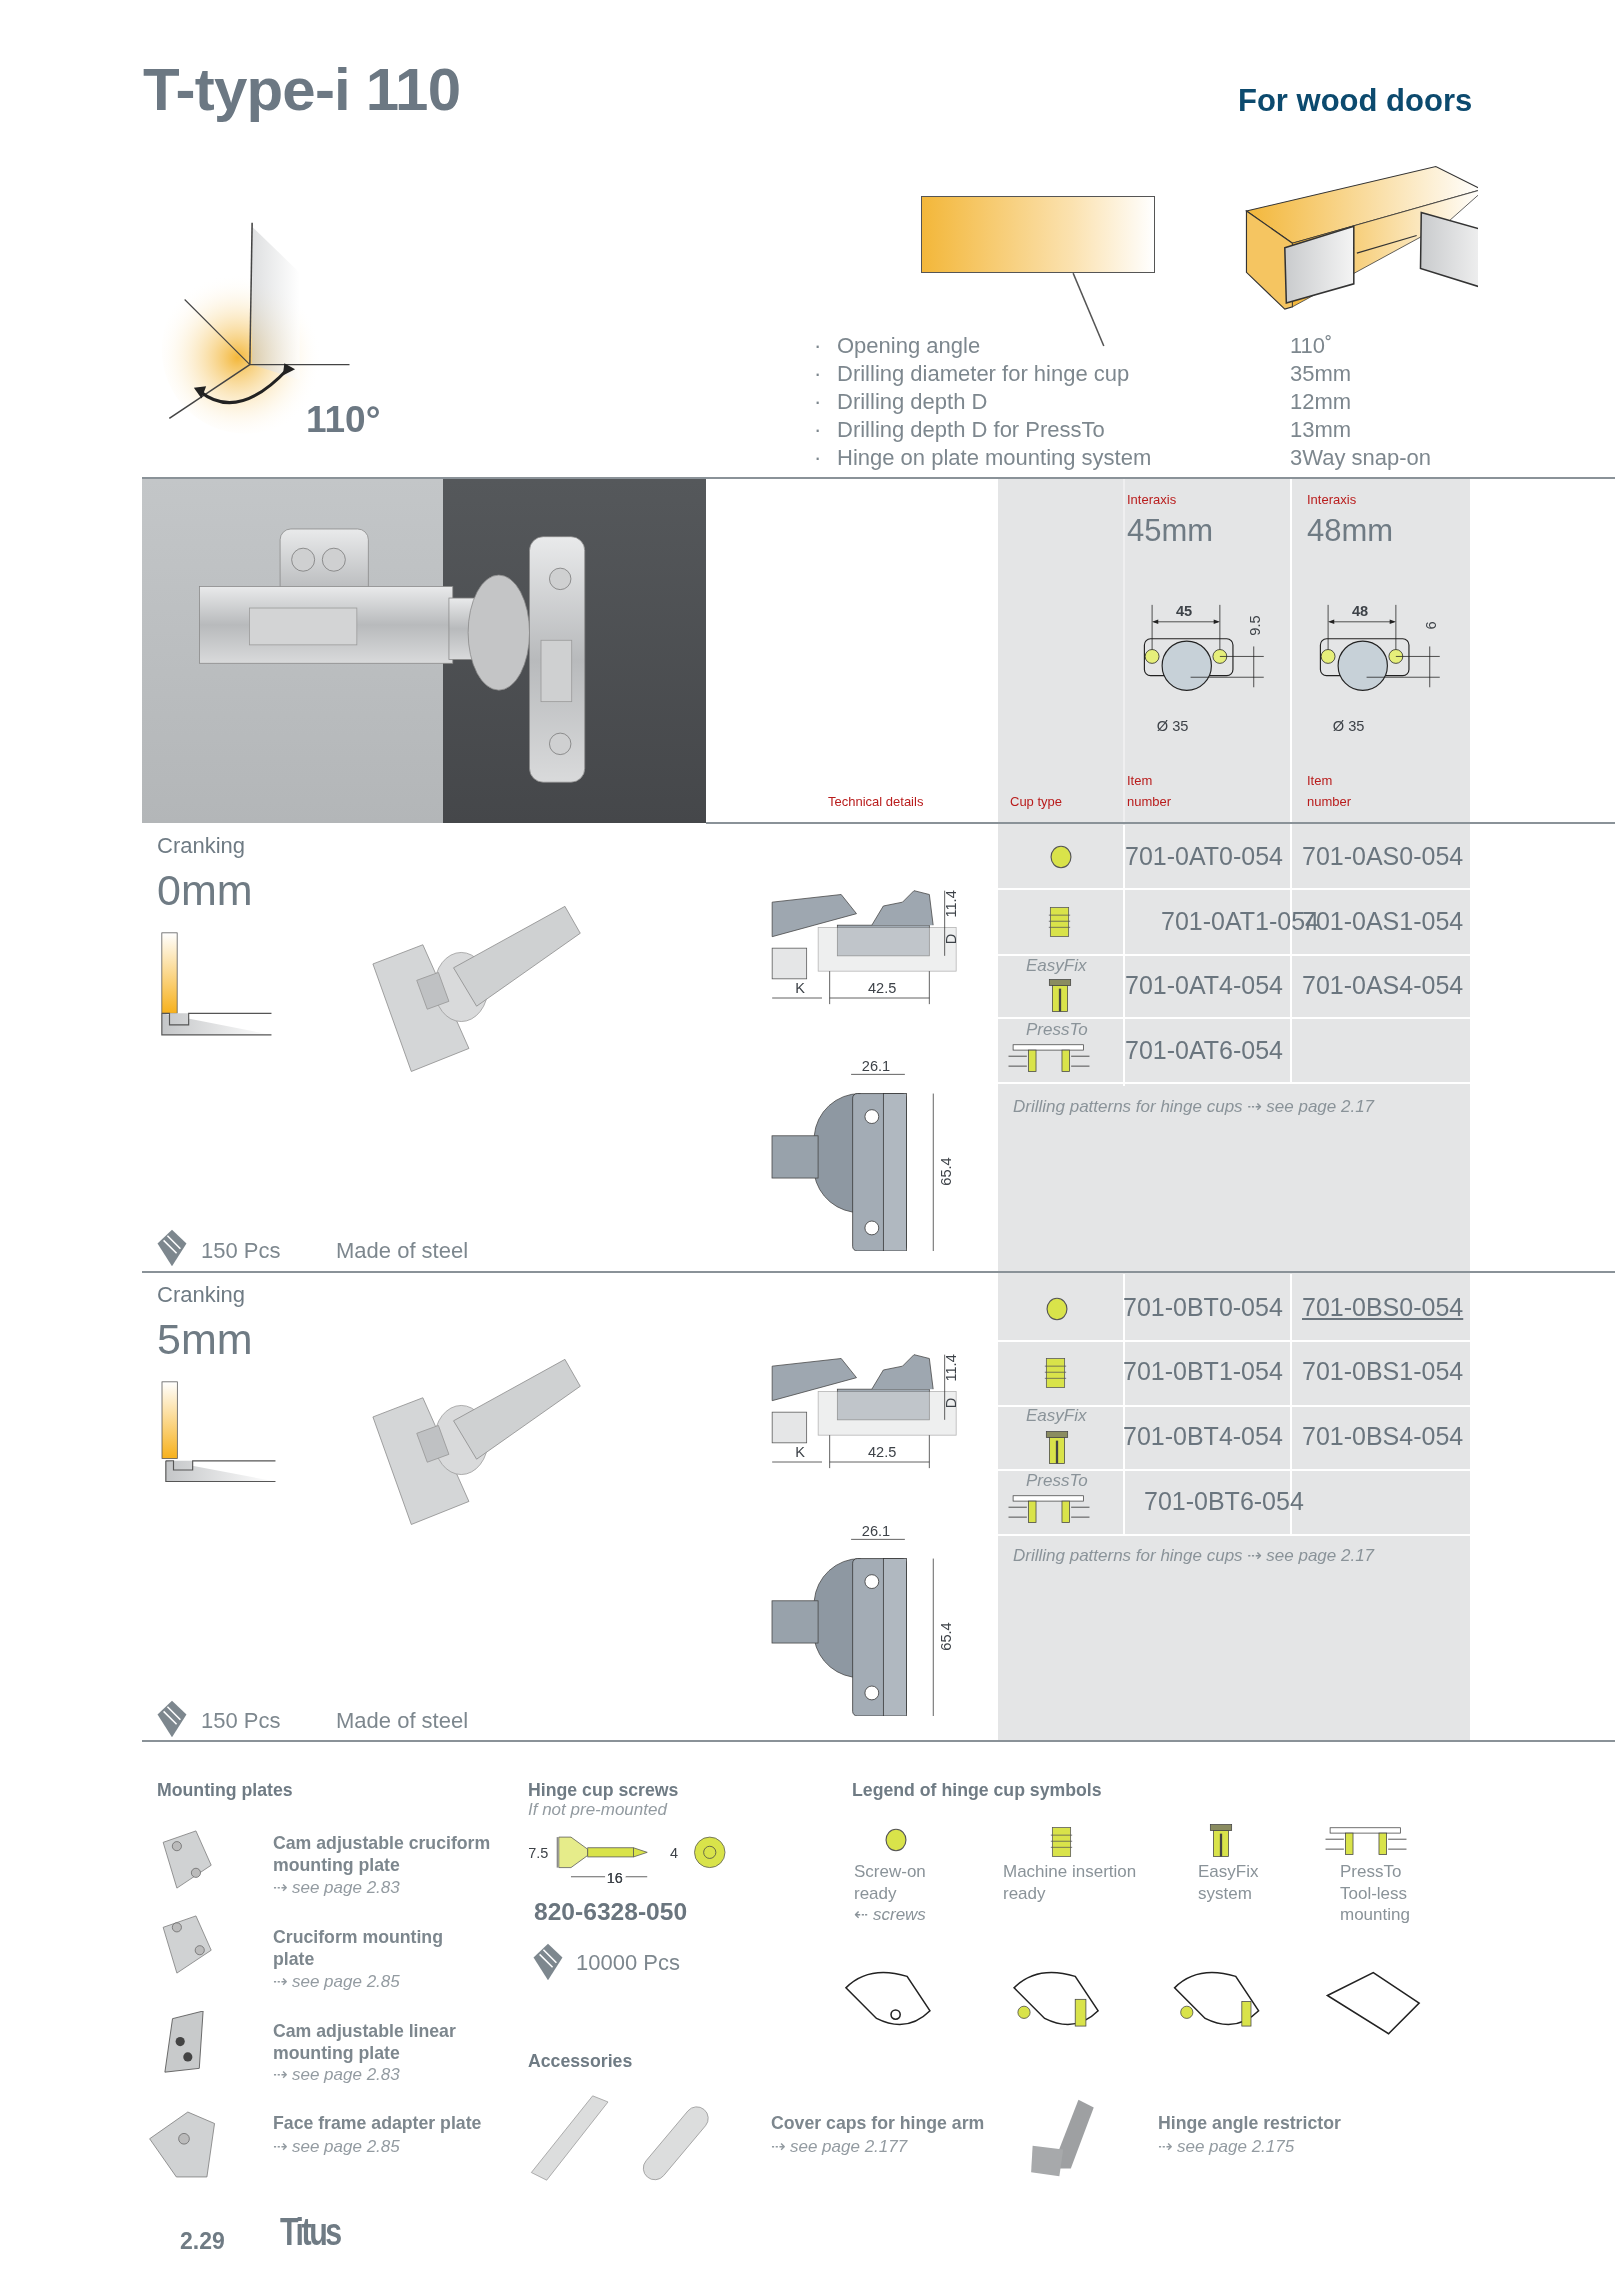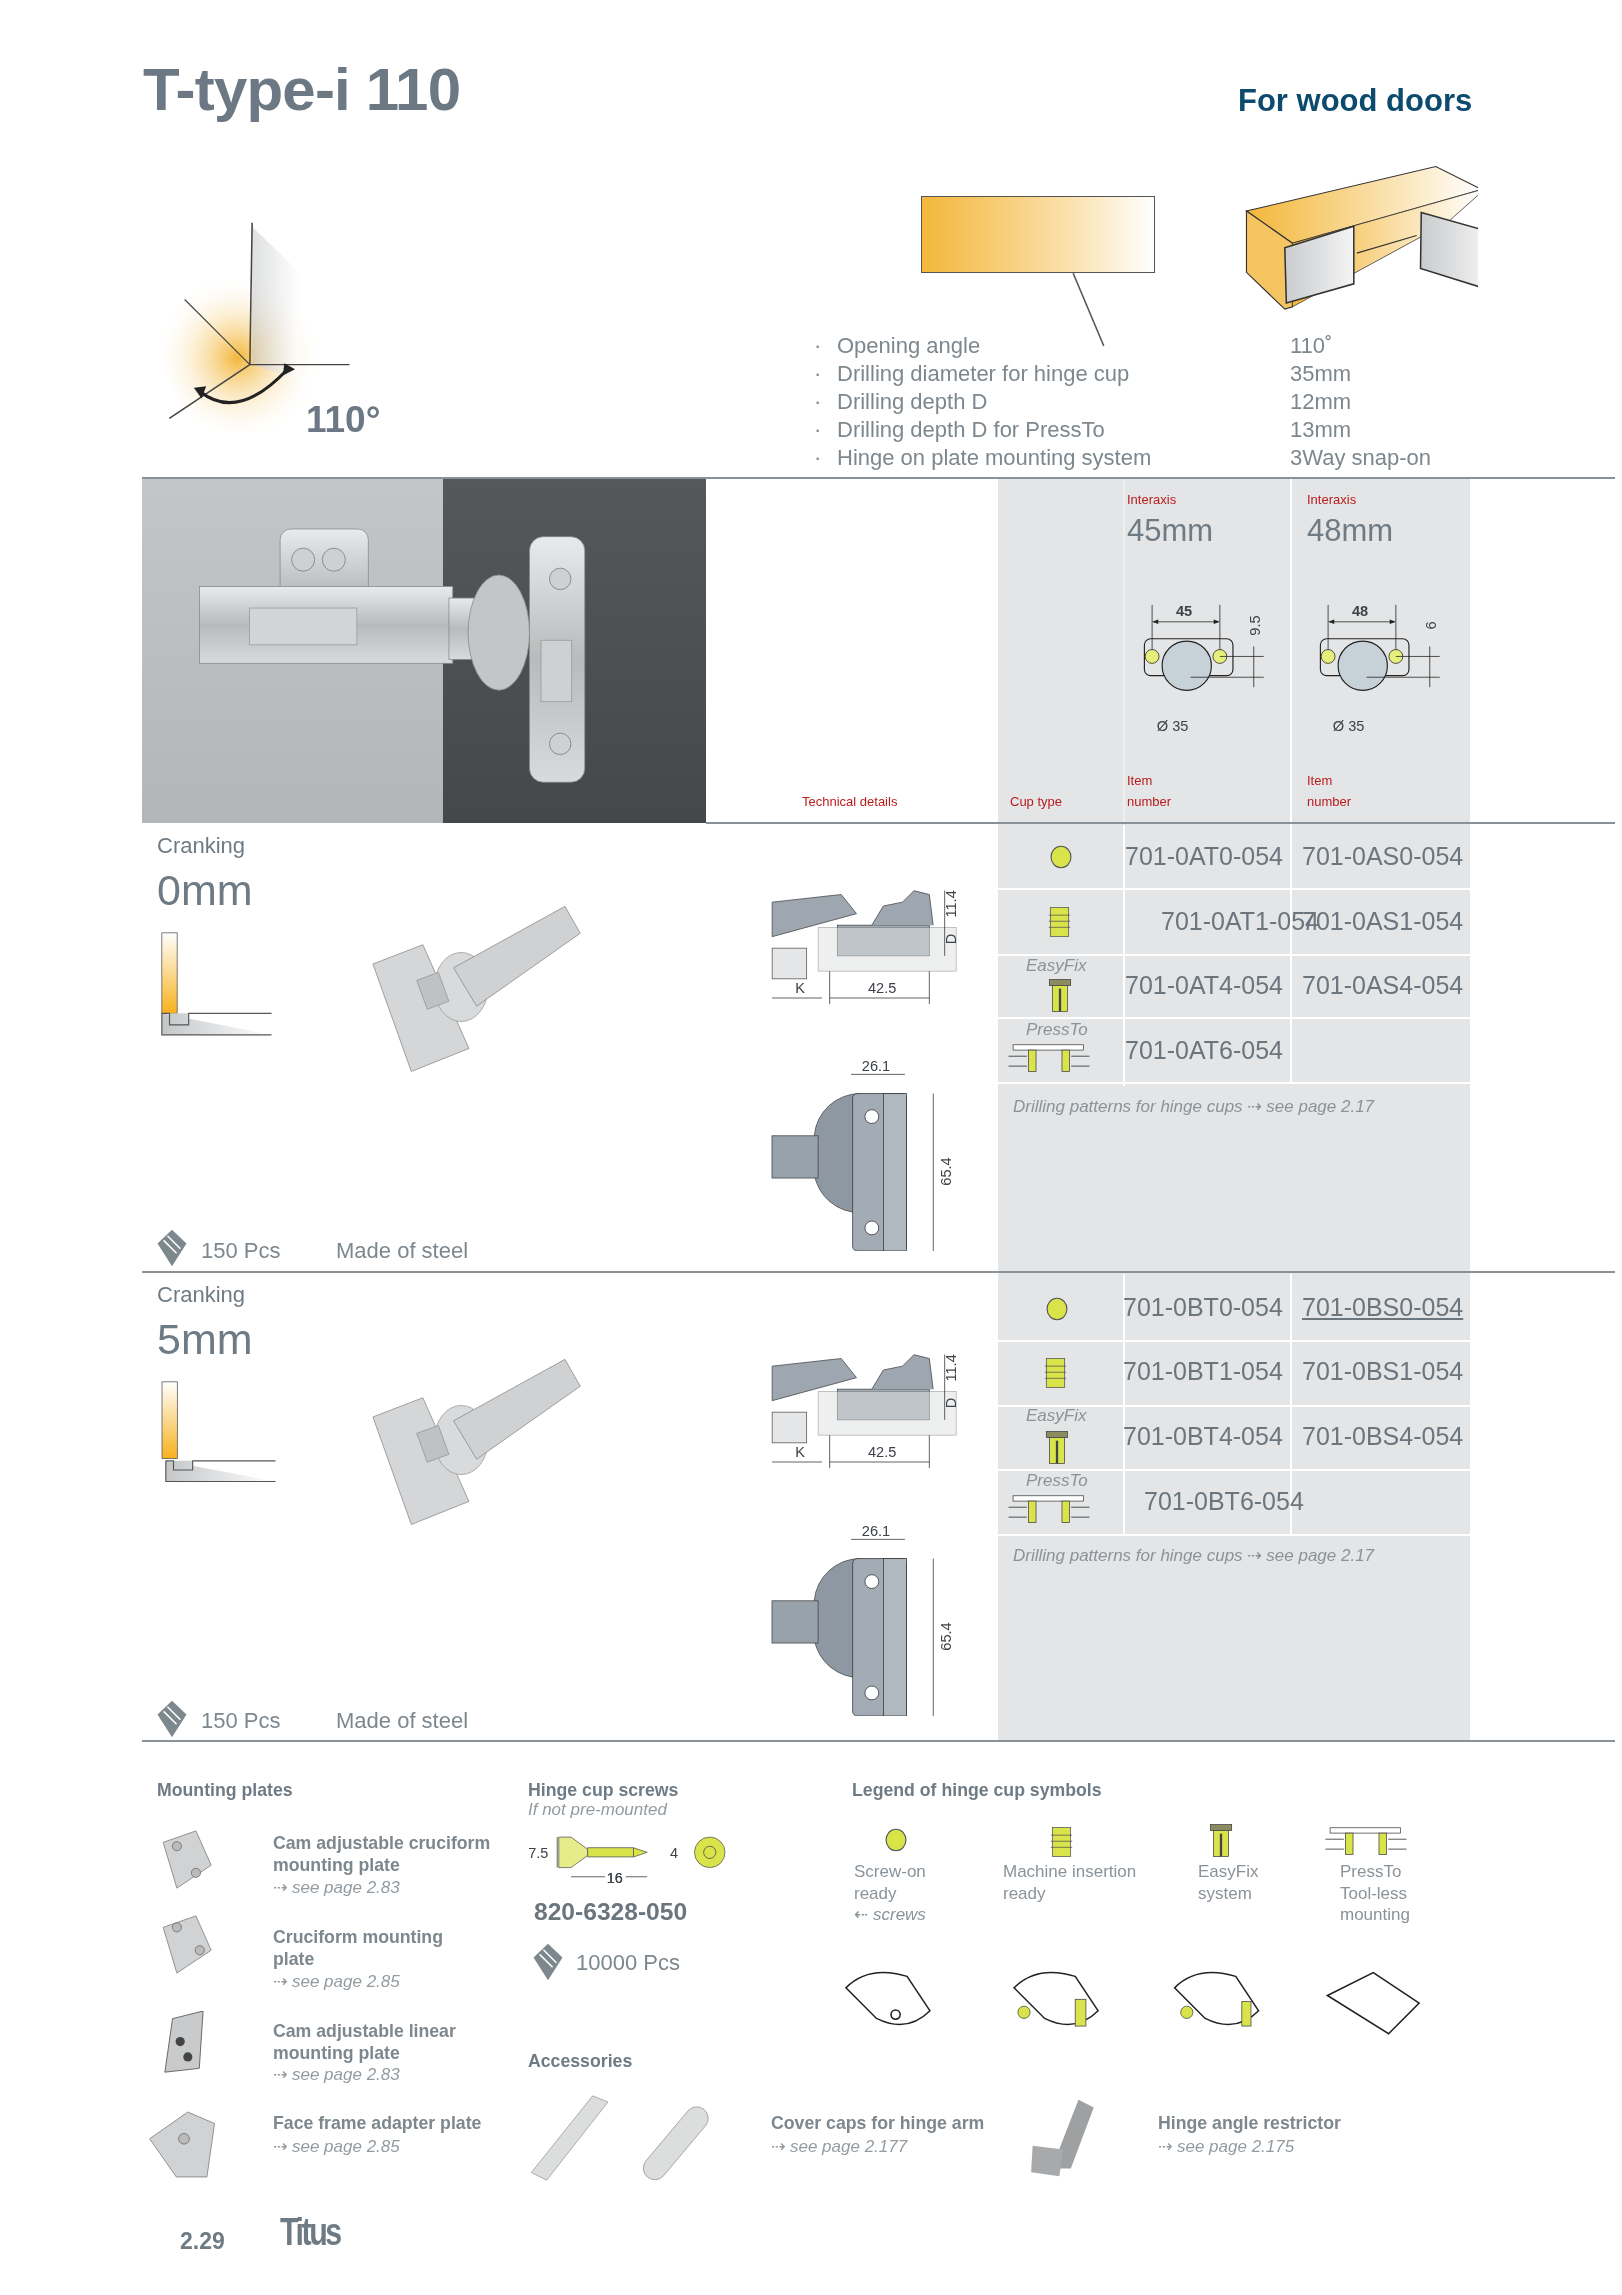--- a/index.html
+++ b/index.html
@@ -156,21 +156,21 @@
     <rect x="140" y="168" width="140" height="48" fill="#d3d4d5" stroke="#999"></rect>
     <rect x="400" y="155" width="90" height="80" fill="url(#metal)" stroke="#888"></rect>
     <ellipse cx="465" cy="200" rx="40" ry="75" fill="#c4c5c6" stroke="#888"></ellipse>
     <rect x="505" y="75" width="72" height="320" rx="18" fill="url(#metal)" stroke="#888"></rect>
     <circle cx="545" cy="130" r="14" fill="#cfd0d1" stroke="#777"></circle>
     <circle cx="545" cy="345" r="14" fill="#cfd0d1" stroke="#777"></circle>
     <rect x="520" y="210" width="40" height="80" fill="#cfd0d1" stroke="#999"></rect>
   </svg>
 </div>
 
-<div class="abs hdr-small" style="left:802px;top:791px;">Technical details</div>
+<div class="abs hdr-small" style="left:828px;top:791px;">Technical details</div>
 <div class="abs hdr-small" style="left:1010px;top:791px;">Cup type</div>
 
 <div class="abs hdr-small" style="left:1127px;top:489px;">Interaxis</div>
 <div class="abs hdr-big" style="left:1127px;top:513px;">45mm</div>
 <div class="abs hdr-small" style="left:1127px;top:770px;">
     <div>Item</div>
     <div>number</div>
   </div>
 
 <div class="abs hdr-small" style="left:1307px;top:489px;">Interaxis</div>

